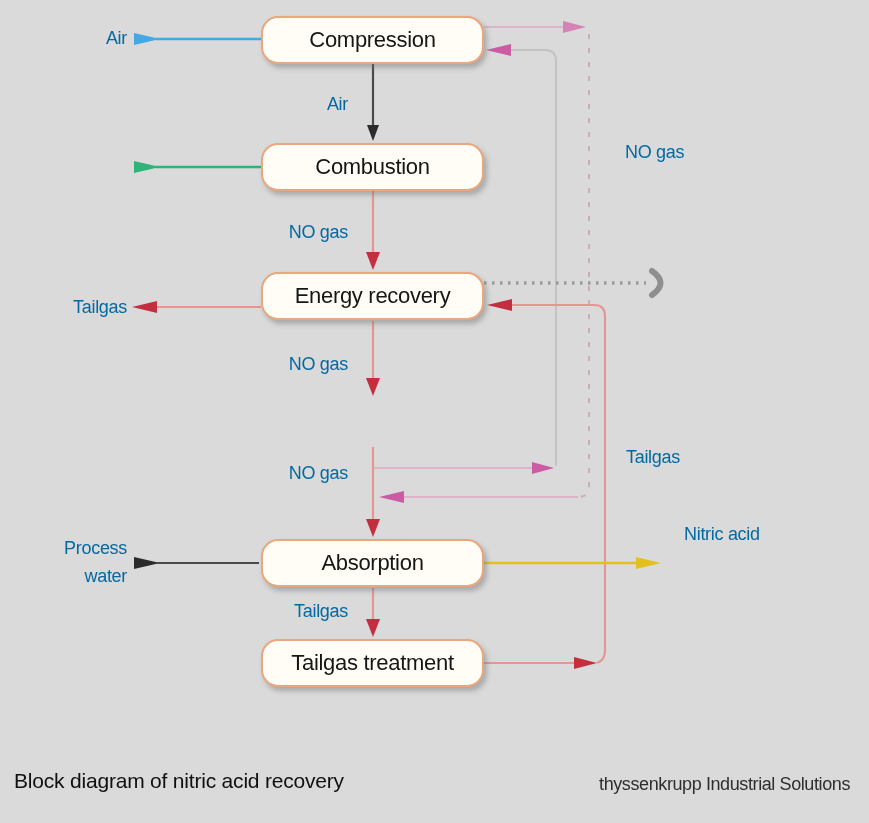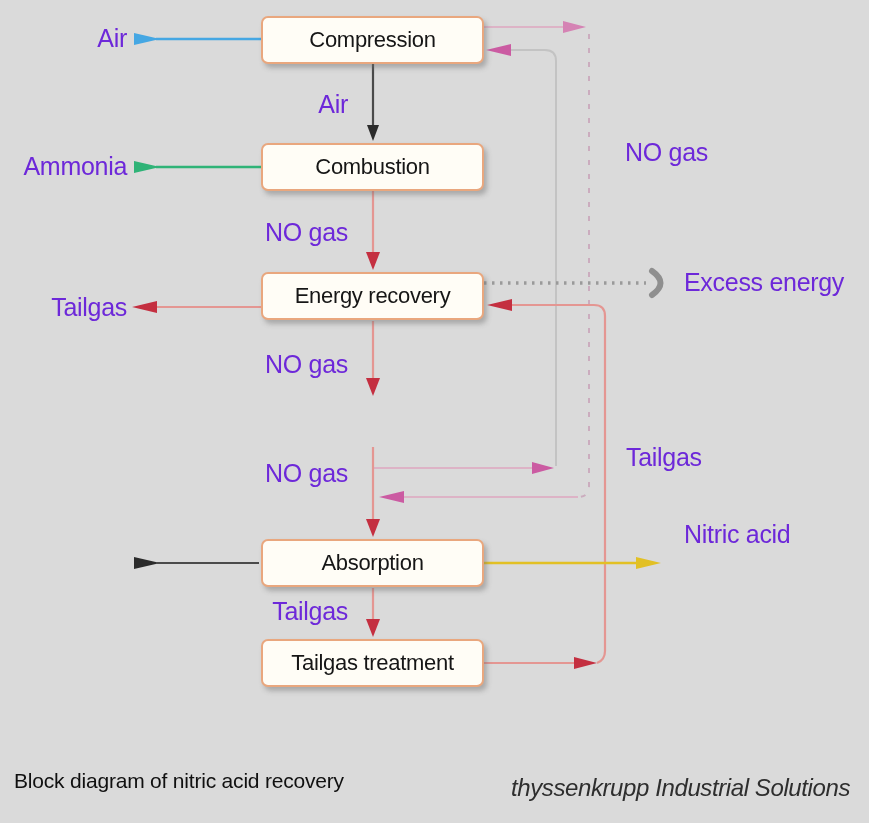--- a/index.html
+++ b/index.html
@@ -8,40 +8,40 @@
     width:869px;height:823px;
     background:var(--bg,#dadada);
     font-family:"Liberation Sans",sans-serif;
     overflow:hidden;
   }
   svg.wires{position:absolute;left:0;top:0;z-index:1;}
   .node{
     position:absolute;left:261px;width:223px;height:48px;
     background:var(--boxfill,#fffdf6);
     border:2.5px solid var(--boxborder,#e9a77e);
-    border-radius:7px;
+    border-radius:17px;
     box-shadow:3px 4px 5px rgba(110,110,110,.45);
     display:flex;align-items:center;justify-content:center;
     z-index:2;box-sizing:border-box;
   }
   .node span{
     font-size:22px;color:#161616;letter-spacing:-0.3px;white-space:nowrap;
   }
   .lbl{
-    position:absolute;font-size:25px;color:#6d28d9;letter-spacing:-0.3px;
+    position:absolute;font-size:18px;color:#0369a1;letter-spacing:-0.3px;
     line-height:28px;white-space:nowrap;z-index:2;
   }
   .lbl.r{text-align:right;}
   .caption{
     position:absolute;left:14px;top:769px;
     font-size:21px;color:#101010;letter-spacing:-0.2px;z-index:2;
   }
   .branding{
     position:absolute;right:19px;top:774px;
-    font-size:24px;font-style:italic;color:#2e2e2e;letter-spacing:-0.4px;z-index:2;
+    font-size:18px;color:#2e2e2e;letter-spacing:-0.4px;z-index:2;
   }
 </style>
 </head>
 <body>
 
 <div class="figure">
 
   <svg class="wires" width="869" height="823" viewBox="0 0 869 823">
 
     <g>
@@ -128,31 +128,33 @@
       <span>Combustion</span>
     </div>
   <div class="node" style="top:539px">
       <span>Absorption</span>
     </div>
   <div class="node" style="top:639px">
       <span>Tailgas treatment</span>
     </div>
 
   <div class="lbl r" style="left:40px;top:24px;width:87px">Air</div>
-  <div class="lbl r" style="left:20px;top:152px;width:107px">Ammonia</div>
   <div class="lbl r" style="left:40px;top:293px;width:87px">Tailgas</div>
+  <div class="lbl r" style="left:30px;top:534px;width:97px">
+    <div>Process</div>
+    <div>water</div>
+  </div>
 
   <div class="lbl r" style="left:128px;top:90px;width:220px">Air</div>
   <div class="lbl r" style="left:128px;top:218px;width:220px">NO gas</div>
   <div class="lbl r" style="left:128px;top:350px;width:220px">NO gas</div>
   <div class="lbl r" style="left:128px;top:459px;width:220px">
     <div>NO gas</div>
   </div>
   <div class="lbl r" style="left:128px;top:597px;width:220px">Tailgas</div>
 
   <div class="lbl" style="left:625px;top:138px">NO gas</div>
-  <div class="lbl" style="left:684px;top:268px">Excess energy</div>
   <div class="lbl" style="left:626px;top:443px">Tailgas</div>
   <div class="lbl" style="left:684px;top:520px">Nitric acid</div>
 
   <div class="caption">Block diagram of nitric acid recovery</div>
   <div class="branding">thyssenkrupp Industrial Solutions</div>
 </div>
 
 </body></html>

